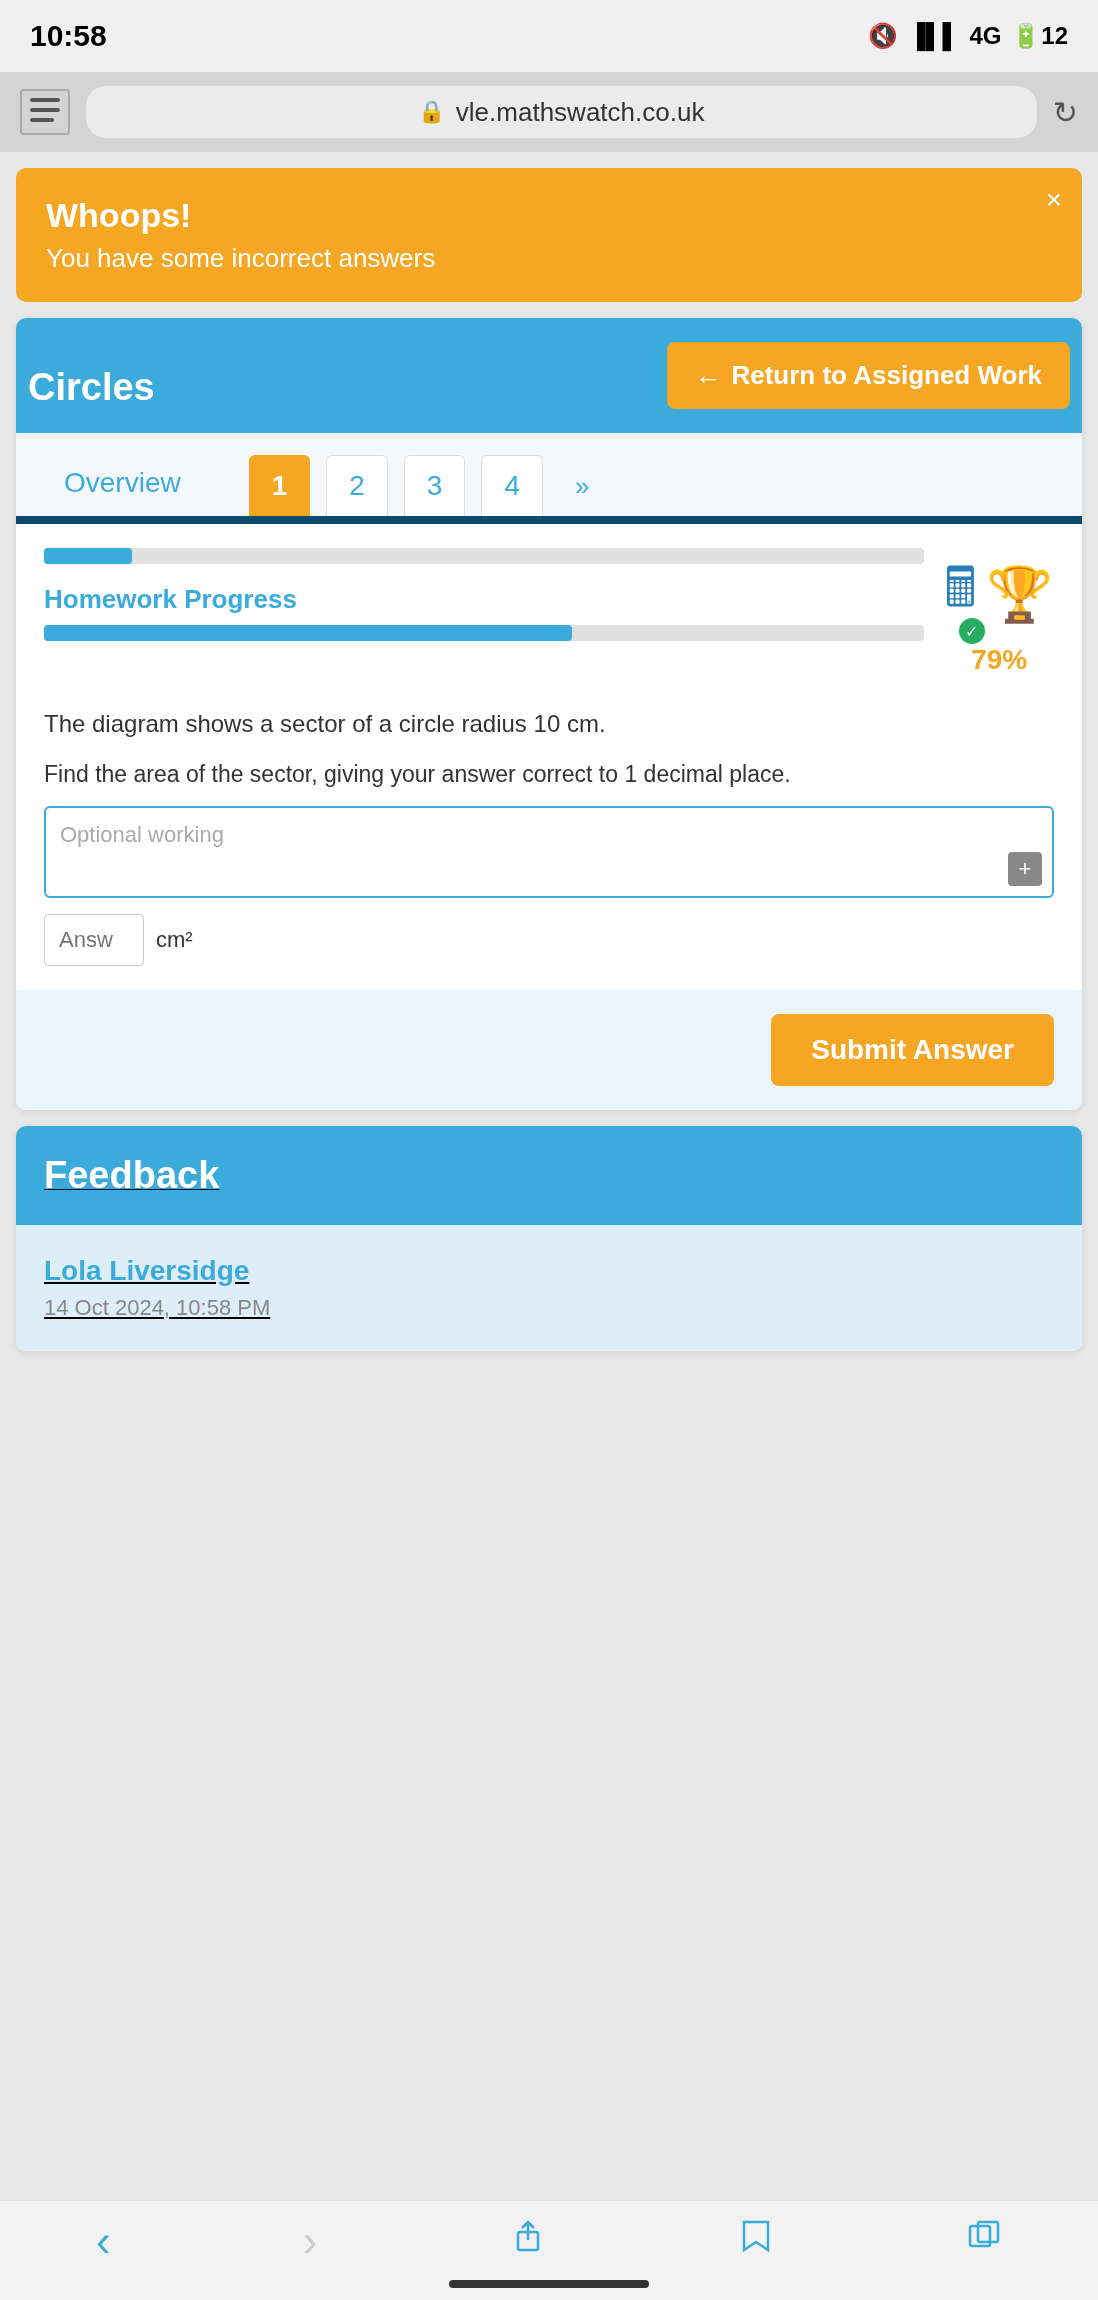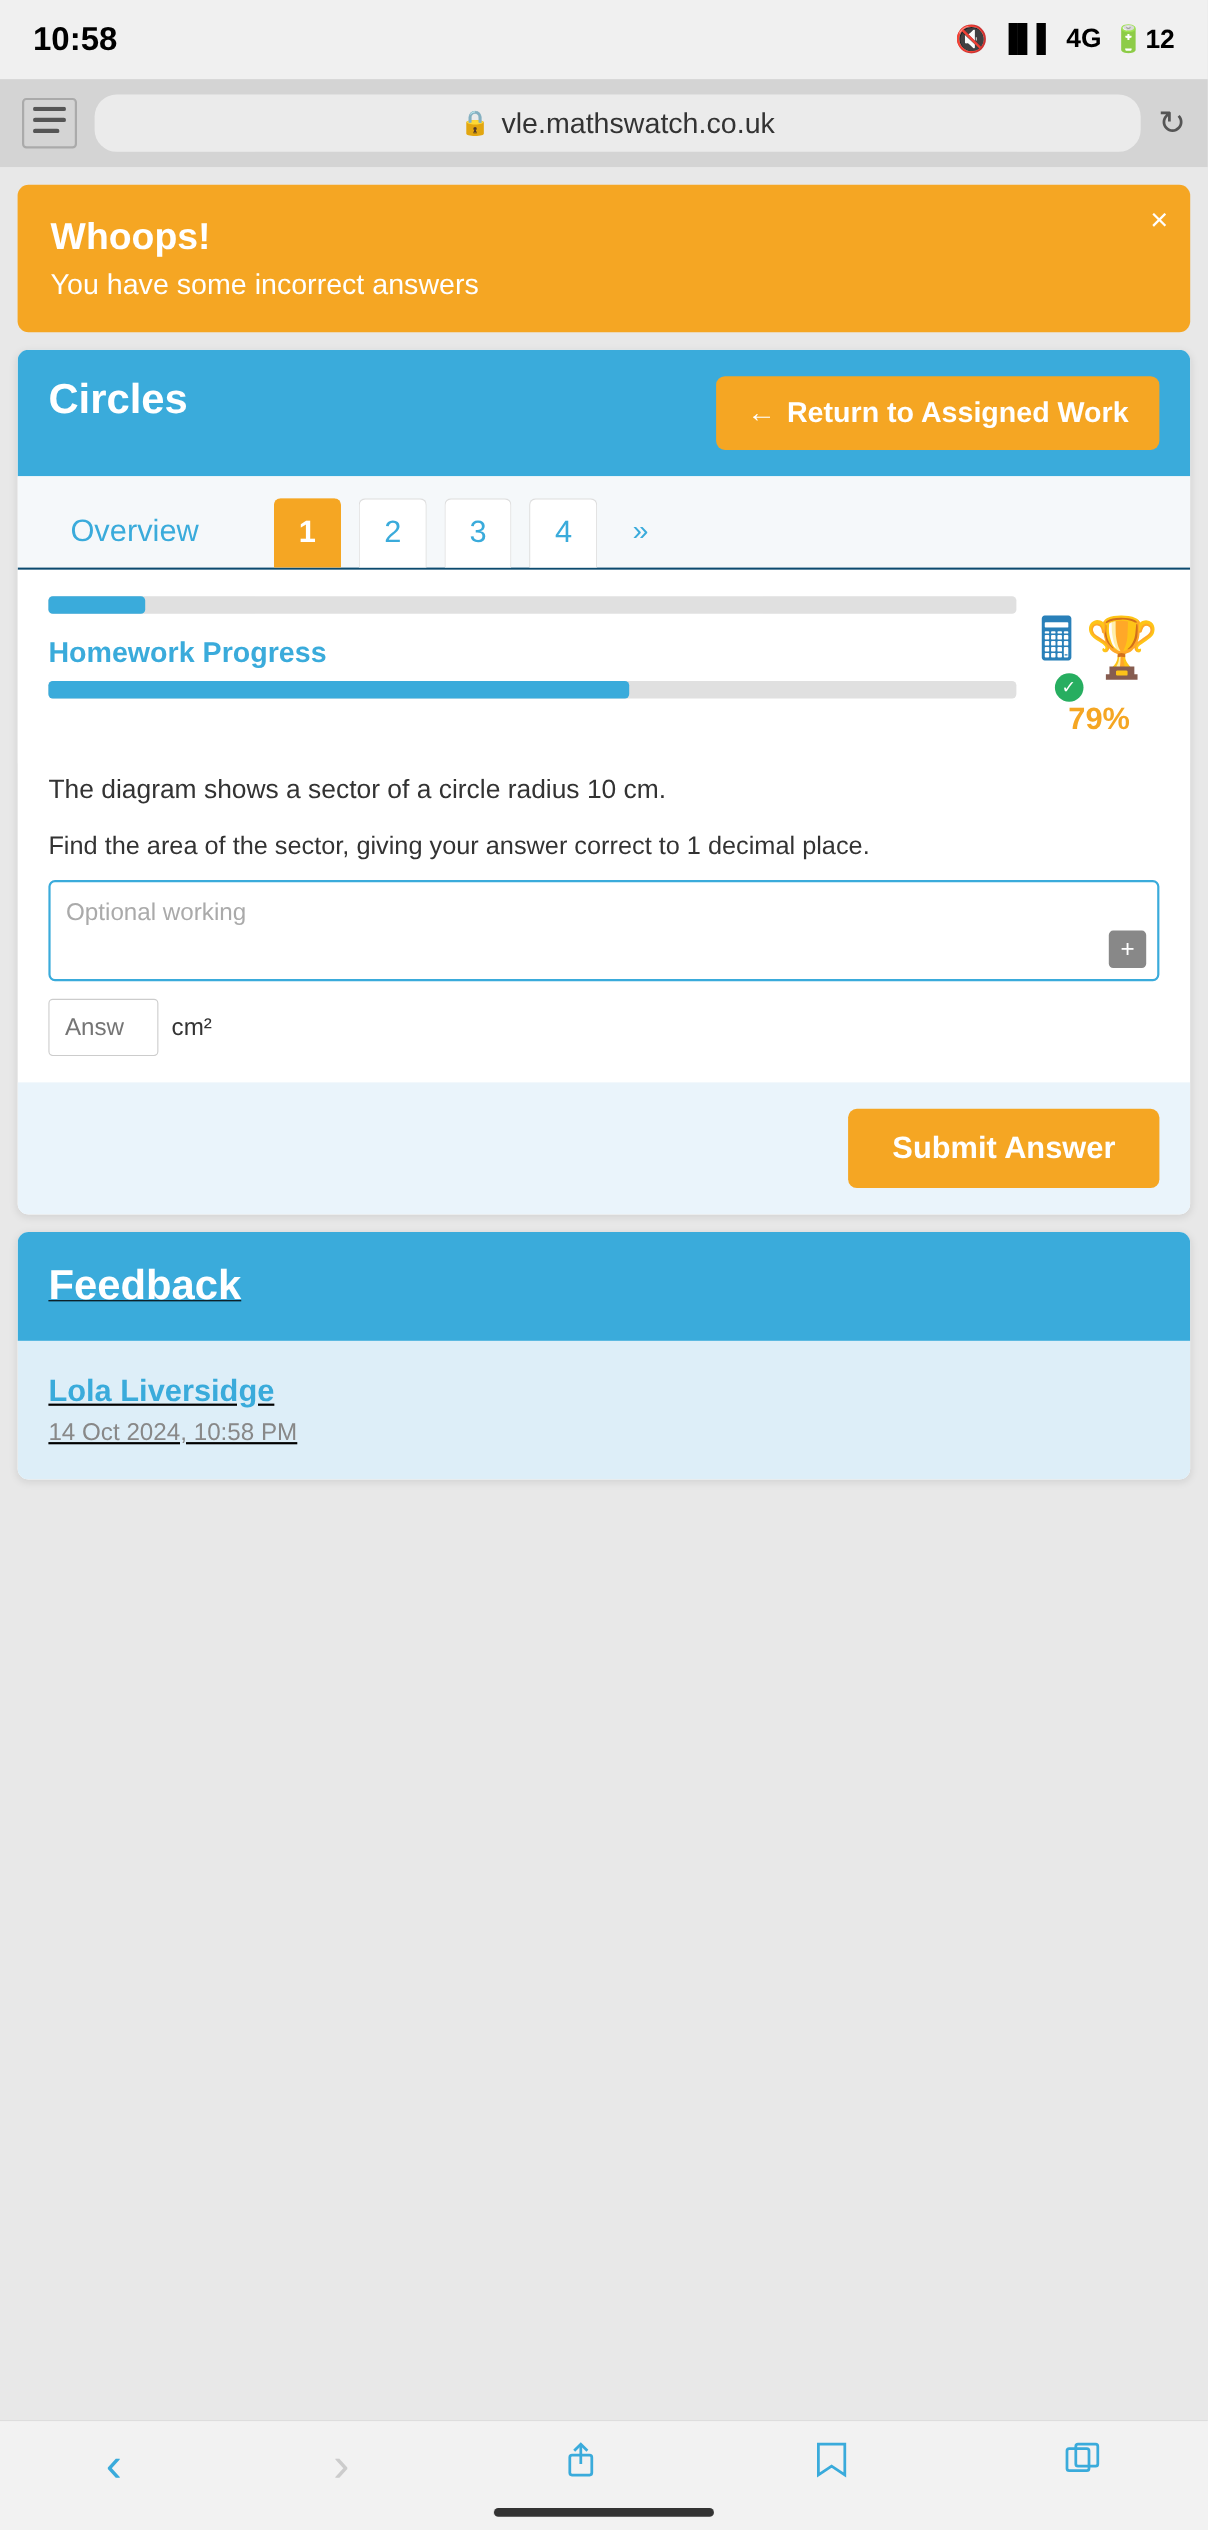--- a/index.html
+++ b/index.html
@@ -100,23 +100,23 @@
       background: white;
       border-radius: 10px;
       overflow: hidden;
       box-shadow: 0 2px 8px rgba(0,0,0,0.1);
       margin-bottom: 16px;
     }
 
     
     .card-header {
       background: #3AABDB;
-      padding: 24px 28px;
-      display: flex;
-      align-items: flex-start;
+      padding: 24px 12px;
+      display: flex;
+      align-items: flex-end;
       justify-content: space-between;
     }
     .card-title {
       color: white;
       font-size: 38px;
       font-weight: bold;
     }
     .return-button {
       background: #F5A623;
       color: white;
@@ -129,22 +129,23 @@
       display: flex;
       align-items: center;
       gap: 10px;
     }
 
     
     .tabs-container {
       background: #f5f8fa;
       padding: 20px 28px 0 28px;
       display: flex;
+      align-items: flex-end;
       gap: 16px;
-      border-bottom: 2px solid #0c4a6e;
+      border-bottom: 8px solid #0c4a6e;
     }
     .tab-overview {
       color: #3AABDB;
       font-size: 28px;
       padding: 14px 20px;
       cursor: pointer;
       border-bottom: 3px solid transparent;
     }
     .tab-dots {
       color: #3AABDB;

